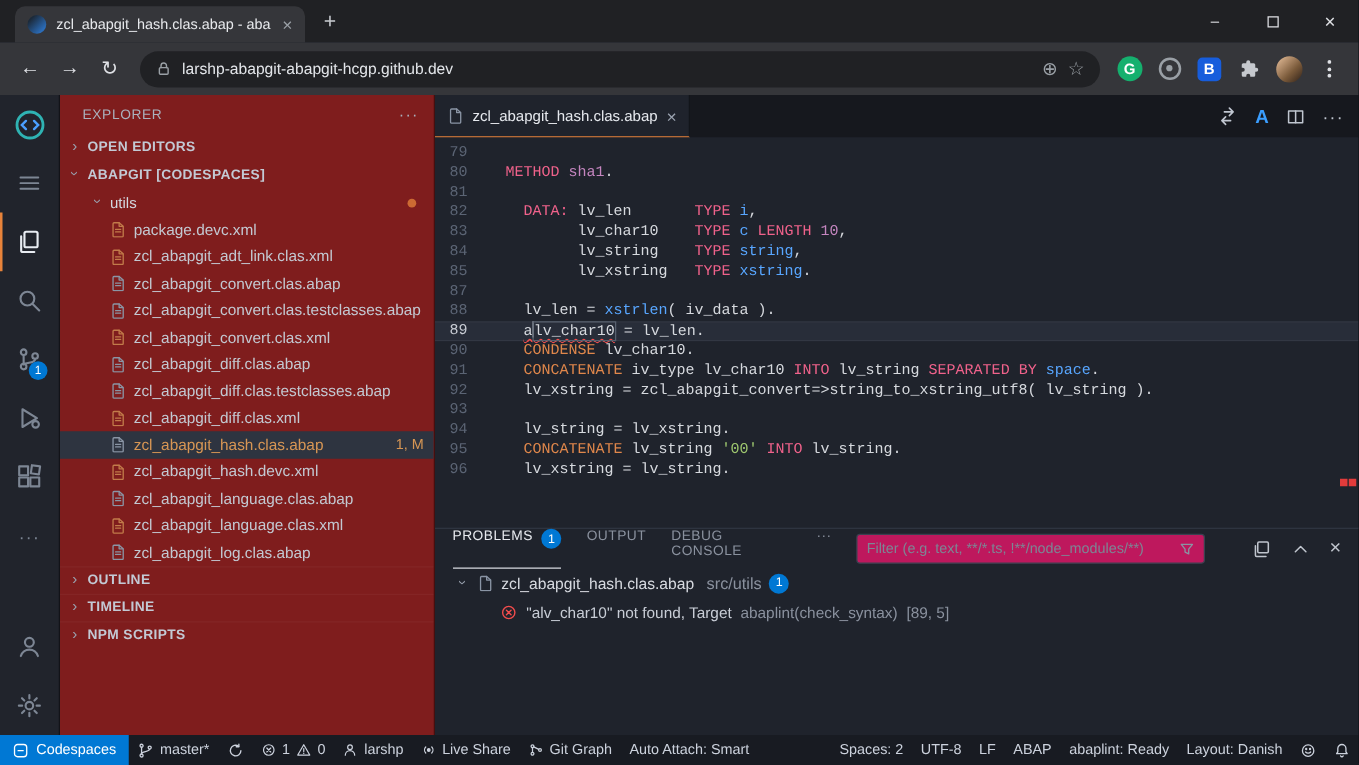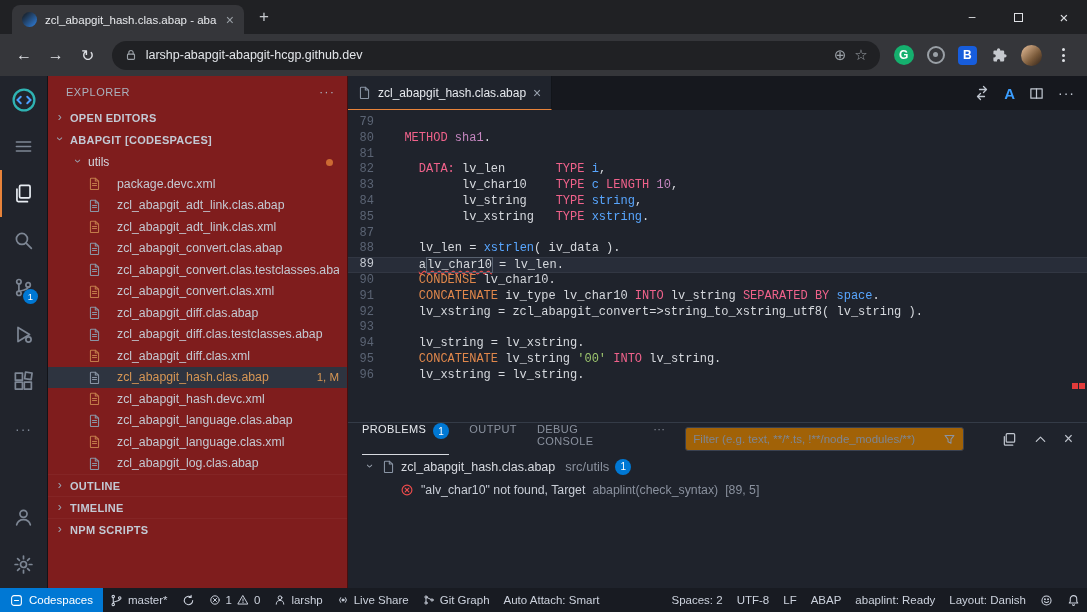--- a/index.html
+++ b/index.html
@@ -53,21 +53,21 @@
   .sb-head{height:31px;display:flex;align-items:center;padding:0 12px 0 18px;font-size:11px;letter-spacing:.5px;color:#aab1bd}
   .sb-head .grow{flex:1}
   .ellip{color:#aab1bd;letter-spacing:1px;font-size:13px}
   .sectrow{height:22px;display:flex;align-items:center;gap:4px;padding-left:6px;font-size:11px;font-weight:700;
     color:#c3c9d4;letter-spacing:.3px}
   .chev{display:inline-block;width:12px;color:#9aa2af;font-size:12px;font-weight:400;text-align:center;transform:translateY(-1px)}
   .chev.open{transform:rotate(90deg) translateX(-1px)}
   .foldrow{height:22px;display:flex;align-items:center;gap:4px;padding-left:24px;color:#d3d8e0}
   .foldrow .grow{flex:1}
   .moddot{width:7px;height:7px;border-radius:50%;background:#cc6a33;margin-right:14px}
-  .filerow{height:21.5px;display:flex;align-items:center;gap:16px;padding:0 8px 0 40px;color:#c3c8d1;
+  .filerow{height:21.5px;display:flex;align-items:center;gap:6px;padding:0 8px 0 40px;color:#c3c8d1;
     white-space:nowrap;overflow:hidden;font-size:12.3px}
   .filerow .fname{flex:1;overflow:hidden;text-overflow:clip}
   .filerow.selected{background:#2e3440;color:#d79654}
   .filerow .fbadge{color:#d79654;font-size:11.5px;margin-left:4px}
   .file-ic{color:#8a95a5;flex:none}
   .file-ic.xml{color:#c27b4a}
   .botsect{border-top:1px solid rgba(255,255,255,.04)}
   .botsect:first-of-type{margin-top:auto}
 
   
@@ -97,21 +97,21 @@
   .tk-cur{display:inline-block;width:0;border-left:1.6px solid #c3c8d0;height:13px;vertical-align:-2px}
   .ovr{position:absolute;width:6px;height:6px;background:#e23b3b}
 
   
   .panel{flex:1;background:#1f232c;border-top:1px solid #343b47;display:flex;flex-direction:column;min-height:0}
   .paneltabs{height:32px;display:flex;align-items:center;padding:0 14px;gap:20px;flex:none}
   .ptab{font-size:11px;letter-spacing:.4px;color:#8a919e;display:flex;align-items:flex-start;gap:7px;height:100%;}
   .ptab.active{color:#e6e9ee;box-shadow:inset 0 -1px 0 #d7dae0}
   .pbadge{min-width:16px;height:16px;border-radius:9px;background:#0078d4;color:#fff;font-size:10px;
     display:flex;align-items:center;justify-content:center;padding:0 4px}
-  .filterwrap{margin-left:auto;display:flex;align-items:center;background:#a16207;border:1px solid #3a4150;
+  .filterwrap{margin-left:auto;display:flex;align-items:center;background:#be185d;border:1px solid #3a4150;
     border-radius:3px;height:24px;width:292px;padding:0 7px;gap:6px}
   .filterwrap input{flex:1;background:transparent;border:0;outline:0;color:#c8cdd6;font-size:11.5px;
     font-family:"Liberation Sans",sans-serif}
   .filterwrap input::placeholder{color:#7d8694}
   .panelacts{display:flex;align-items:center;gap:16px;margin-left:18px;color:#c0c5ce}
   .pclose{font-size:16px;line-height:1}
   .probrow1{height:23px;display:flex;align-items:center;gap:6px;padding-left:16px;font-size:12.5px;color:#d7dae0}
   .probrow1 .ppath{color:#8a919e;font-size:13px;margin-left:4px}
   .probrow2{height:23px;display:flex;align-items:center;gap:7px;padding-left:52px;font-size:12.3px;color:#c8cdd6}
   .dim{color:#8a919e}
@@ -268,29 +268,20 @@
         <span class="moddot"></span>
       </div>
       <div id="file-list">
           <div class="filerow">
     <svg class="ic file-ic xml" width="13" height="13" viewBox="0 0 16 16">
               <path d="M4 1.5h5L13 5v9.5a1 1 0 0 1-1 1H4a1 1 0 0 1-1-1v-12a1 1 0 0 1 1-1z"></path>
               <path d="M9 1.5V5h3.5"></path>
               <path d="M5.5 8h5M5.5 10.5h5"></path>
             </svg>
     <span class="fname">package.devc.xml</span>
-
-  </div>
-          <div class="filerow">
-    <svg class="ic file-ic" width="13" height="13" viewBox="0 0 16 16">
-              <path d="M4 1.5h5L13 5v9.5a1 1 0 0 1-1 1H4a1 1 0 0 1-1-1v-12a1 1 0 0 1 1-1z"></path>
-              <path d="M9 1.5V5h3.5"></path>
-              <path d="M5.5 8h5M5.5 10.5h5"></path>
-            </svg>
-    <span class="fname">zcl_abapgit_adt_link.clas.abap</span>
 
   </div>
           <div class="filerow">
     <svg class="ic file-ic xml" width="13" height="13" viewBox="0 0 16 16">
               <path d="M4 1.5h5L13 5v9.5a1 1 0 0 1-1 1H4a1 1 0 0 1-1-1v-12a1 1 0 0 1 1-1z"></path>
               <path d="M9 1.5V5h3.5"></path>
               <path d="M5.5 8h5M5.5 10.5h5"></path>
             </svg>
     <span class="fname">zcl_abapgit_adt_link.clas.xml</span>
 

